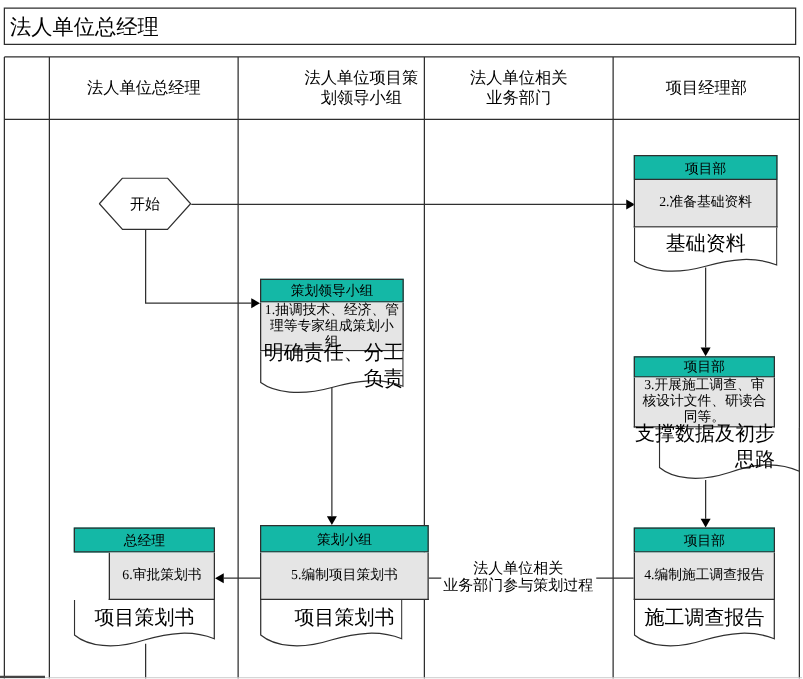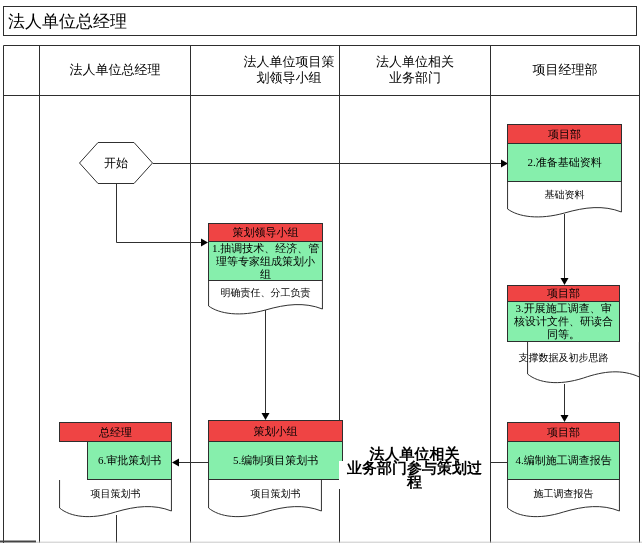--- a/index.html
+++ b/index.html
@@ -15,41 +15,41 @@
   .lane-header{
     position:absolute;top:45px;height:50px;display:flex;align-items:center;justify-content:center;
     text-align:center;font-size:13px;line-height:16px;box-sizing:border-box;
   }
   .lane-header span{display:inline-block;}
   .wrap96 span{max-width:96px;margin-left:48px;}
   .wrap80 span{max-width:80px;}
   svg.overlay{position:absolute;left:0;top:0;z-index:1;}
   .pbox{position:absolute;z-index:2;box-sizing:border-box;}
   .pbox-header{
-    border:1px solid #2e2e2e;background:#ef4444;display:flex;align-items:center;justify-content:center;
+    border:1px solid #2e2e2e;background:#14b8a6;display:flex;align-items:center;justify-content:center;
     font-size:11px;box-sizing:border-box;
   }
   .pbox-body{
-    border:1px solid #2e2e2e;border-top:none;background:#86efac;display:flex;align-items:center;justify-content:center;
+    border:1px solid #2e2e2e;border-top:none;background:#e5e5e5;display:flex;align-items:center;justify-content:center;
     text-align:center;font-size:11px;line-height:13px;padding:1px 2px;box-sizing:border-box;
   }
   .pbox-doc{position:relative;box-sizing:border-box;}
   .pbox-doc svg{display:block;}
   .doc-label{
     position:absolute;left:0;top:0;right:0;height:calc(100% - 12px);
-    display:flex;align-items:center;justify-content:center;font-size:10px;text-align:right;
+    display:flex;align-items:center;justify-content:center;font-size:16px;text-align:right;
   }
   .start-shape{position:absolute;left:79px;top:142px;width:74px;height:42px;z-index:2;}
   .start-label{
     position:absolute;left:0;top:0;width:100%;height:100%;
     display:flex;align-items:center;justify-content:center;font-size:12px;
   }
   .flow-note{
     position:absolute;left:339px;top:447px;width:151px;z-index:3;
-    text-align:center;font-size:15px;line-height:14px;font-weight:bold;
+    text-align:center;font-size:12px;line-height:14px;
   }
   .flow-note span{background:#fff;padding:0 2px;display:inline-block;}
 </style>
 </head>
 <body>
 
 <div class="page">
 
   <div class="title-box">
     <span>法人单位总经理</span>

